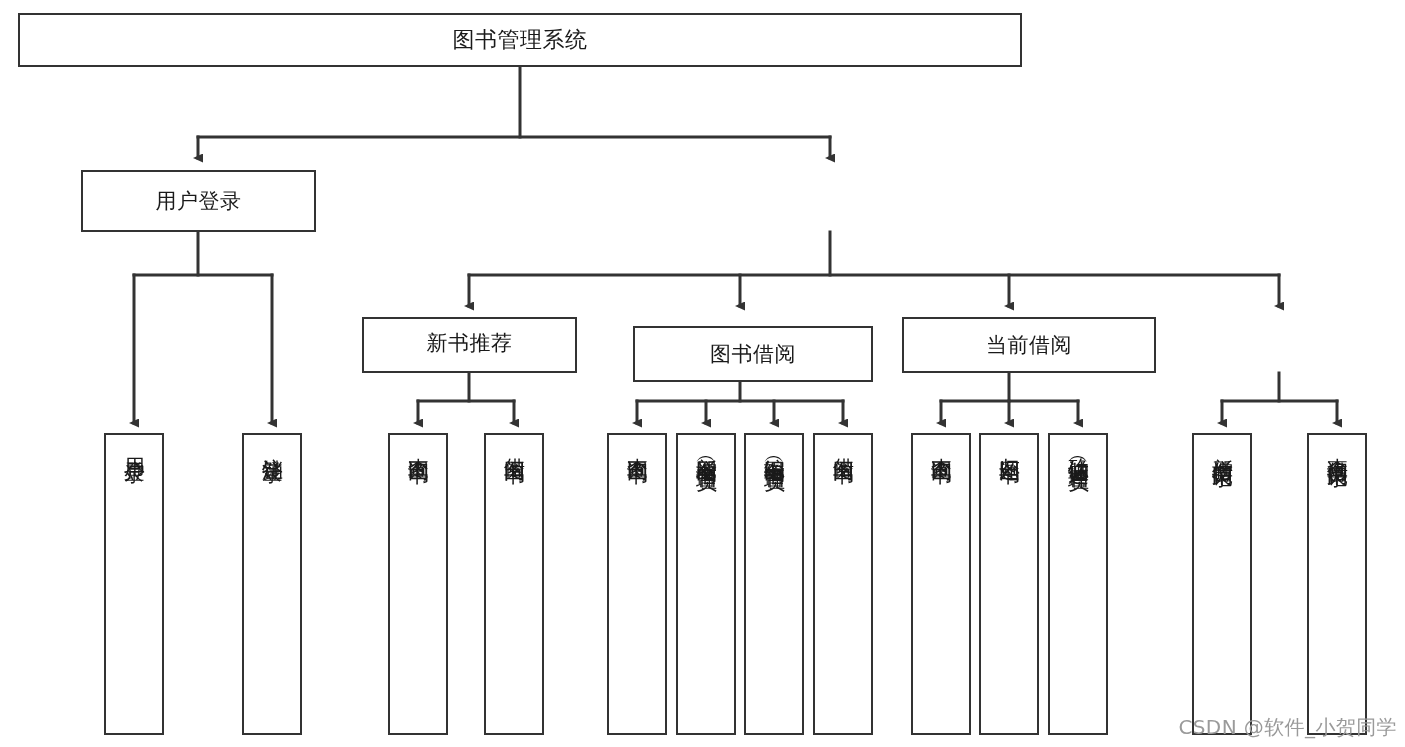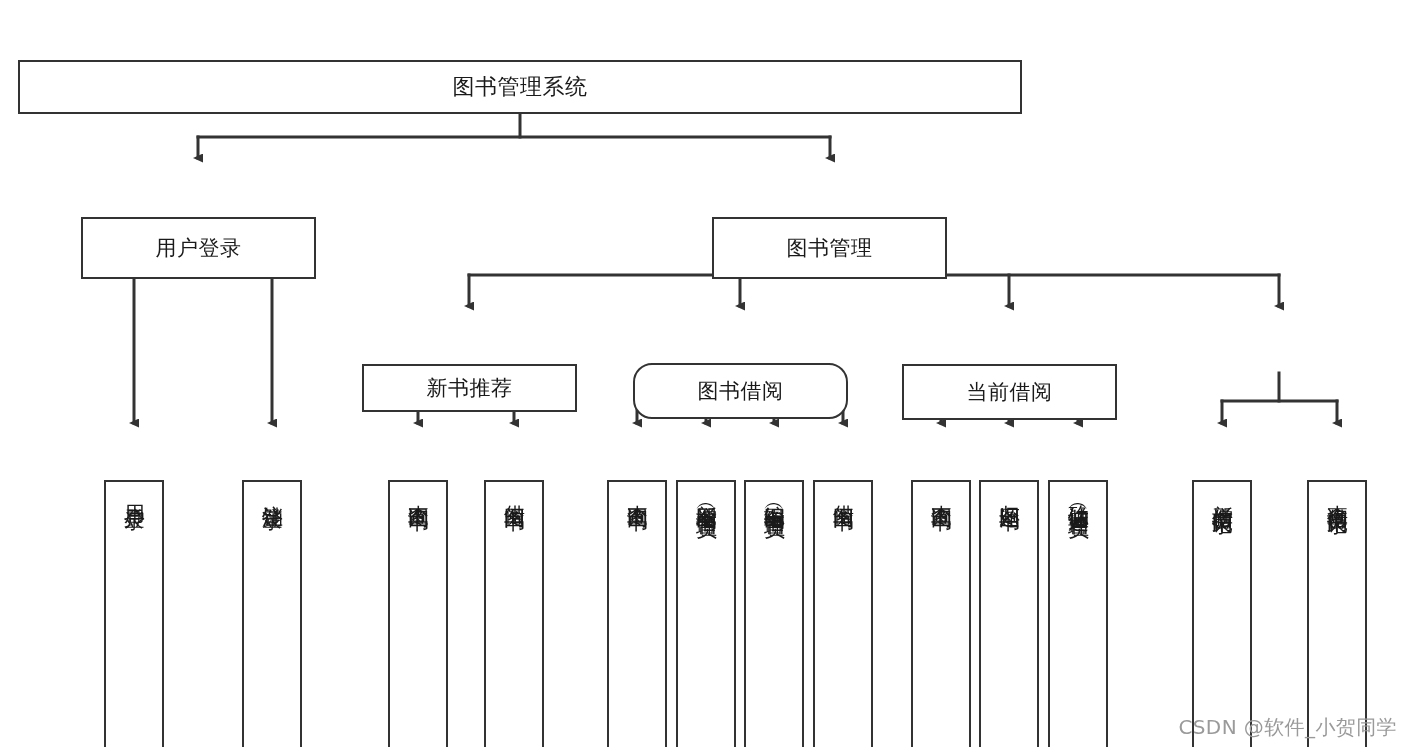--- a/index.html
+++ b/index.html
@@ -29,21 +29,20 @@
   .node {
     position: absolute;
     box-sizing: border-box;
     background: #ffffff;
     border: 2px solid #333333;
     display: flex;
     align-items: center;
     justify-content: center;
     color: #1a1a1a;
     z-index: 2;
-    margin-top: 47px;
   }
   .node-label {
     display: block;
     text-align: center;
     line-height: 1.18;
     letter-spacing: 0.5px;
   }
   .node.horizontal .node-label {
     font-size: 21px;
   }
@@ -142,33 +141,30 @@
   </svg>
 
   <div class="node root horizontal" style="left:18px; top:13px; width:1004px; height:54px;">
     <span class="node-label">图书管理系统</span>
   </div>
 
   <div class="node horizontal" style="left:81px; top:170px; width:235px; height:62px;">
     <span class="node-label">用户登录</span>
   </div>
 
-  <div class="node horizontal" style="left:712px; top:170px; width:235px; height:62px;">
-    <span class="node-label">图书管理</span>
-  </div>
-
-  <div class="node horizontal" style="left:362px; top:317px; width:215px; height:48px;">
+
+  <div class="node horizontal" style="left:362px; top:317px; width:215px; height:56px;font-family:Liberation Mono, monospace;">
     <span class="node-label">新书推荐</span>
   </div>
 
-  <div class="node horizontal" style="left:633px; top:316px; width:215px; height:56px;border-radius:19px;">
+  <div class="node horizontal" style="left:633px; top:326px; width:240px; height:56px;">
     <span class="node-label">图书借阅</span>
   </div>
 
-  <div class="node horizontal" style="left:902px; top:317px; width:215px; height:56px;">
+  <div class="node horizontal" style="left:902px; top:317px; width:254px; height:56px;">
     <span class="node-label">当前借阅</span>
   </div>
 
 
   <div class="node vertical" style="left:104px; top:433px; width:60px; height:302px;">
     <span class="node-label">用户登录</span>
   </div>
 
   <div class="node vertical" style="left:242px; top:433px; width:60px; height:302px;">
     <span class="node-label">注销登录</span>

